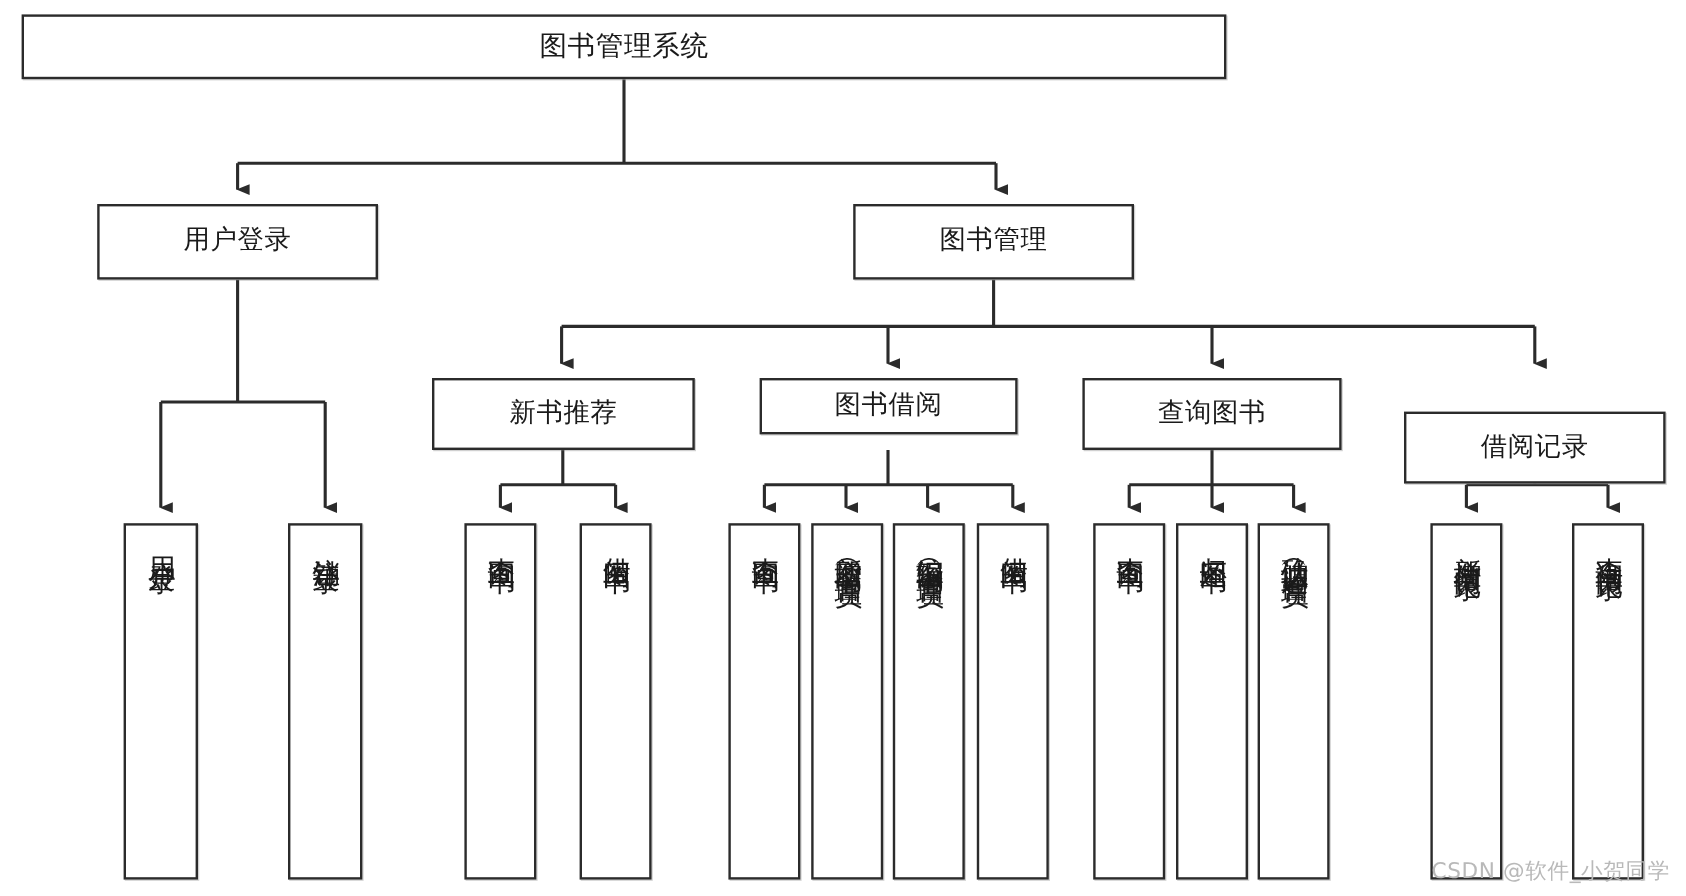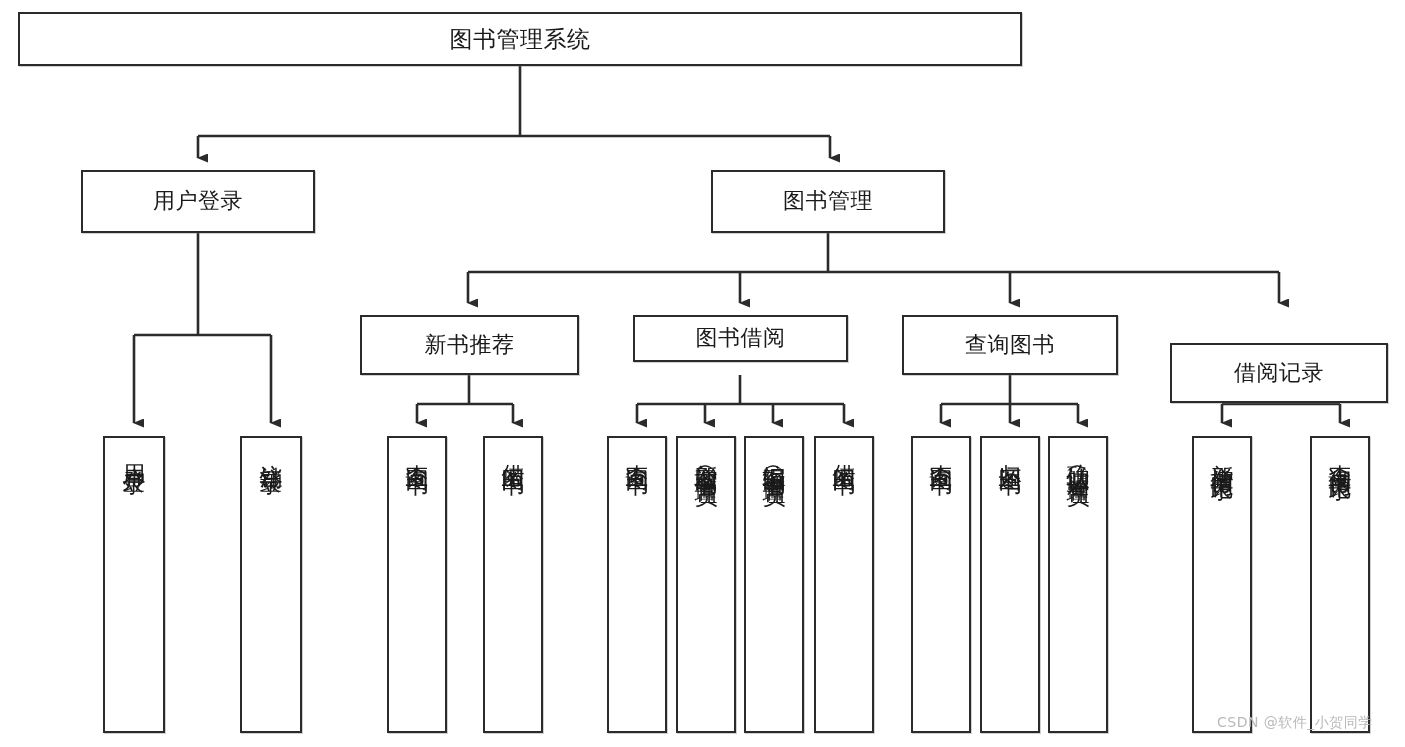--- a/index.html
+++ b/index.html
@@ -58,26 +58,25 @@
   .node.vert .label {
     writing-mode: vertical-rl;
     text-orientation: upright;
     font-size: 23px;
     line-height: 1.0;
     letter-spacing: 3px;
     white-space: nowrap;
   }
   .watermark {
     position: absolute;
-    font-size: 14px;
+    font-size: 18px;
     color: #b9b9b9;
     white-space: nowrap;
     letter-spacing: 0.5px;
     user-select: none;
-    padding-left: 24px;
   }
 </style>
 </head>
 <body>
 
 <div id="canvas">
 
   <svg id="edges" viewBox="0 0 1405 747">
     <defs>
       <marker id="arw" markerWidth="9" markerHeight="11" refX="4.5" refY="10" orient="auto" markerUnits="userSpaceOnUse">

